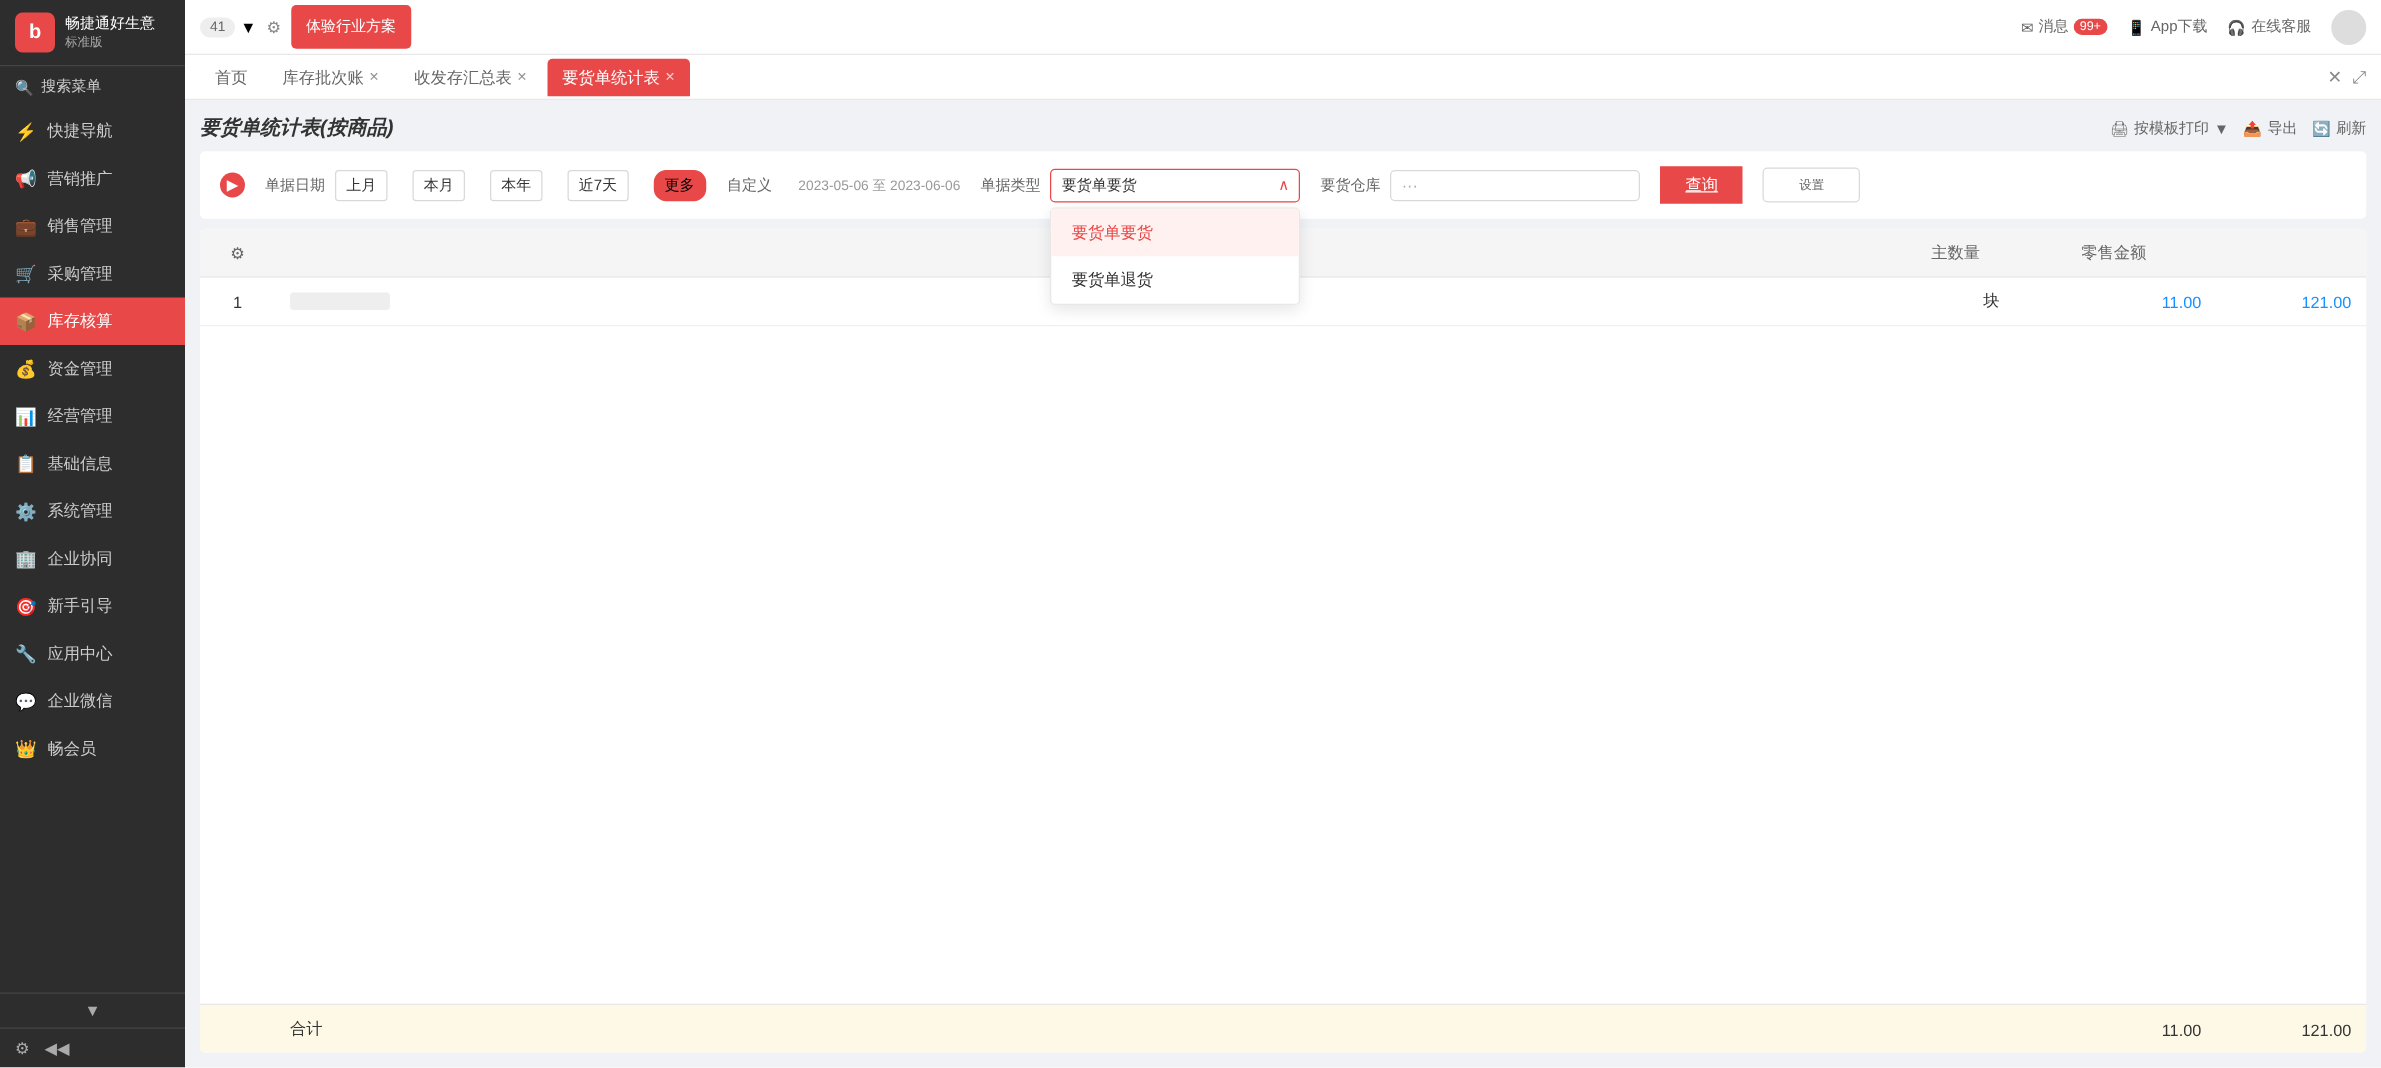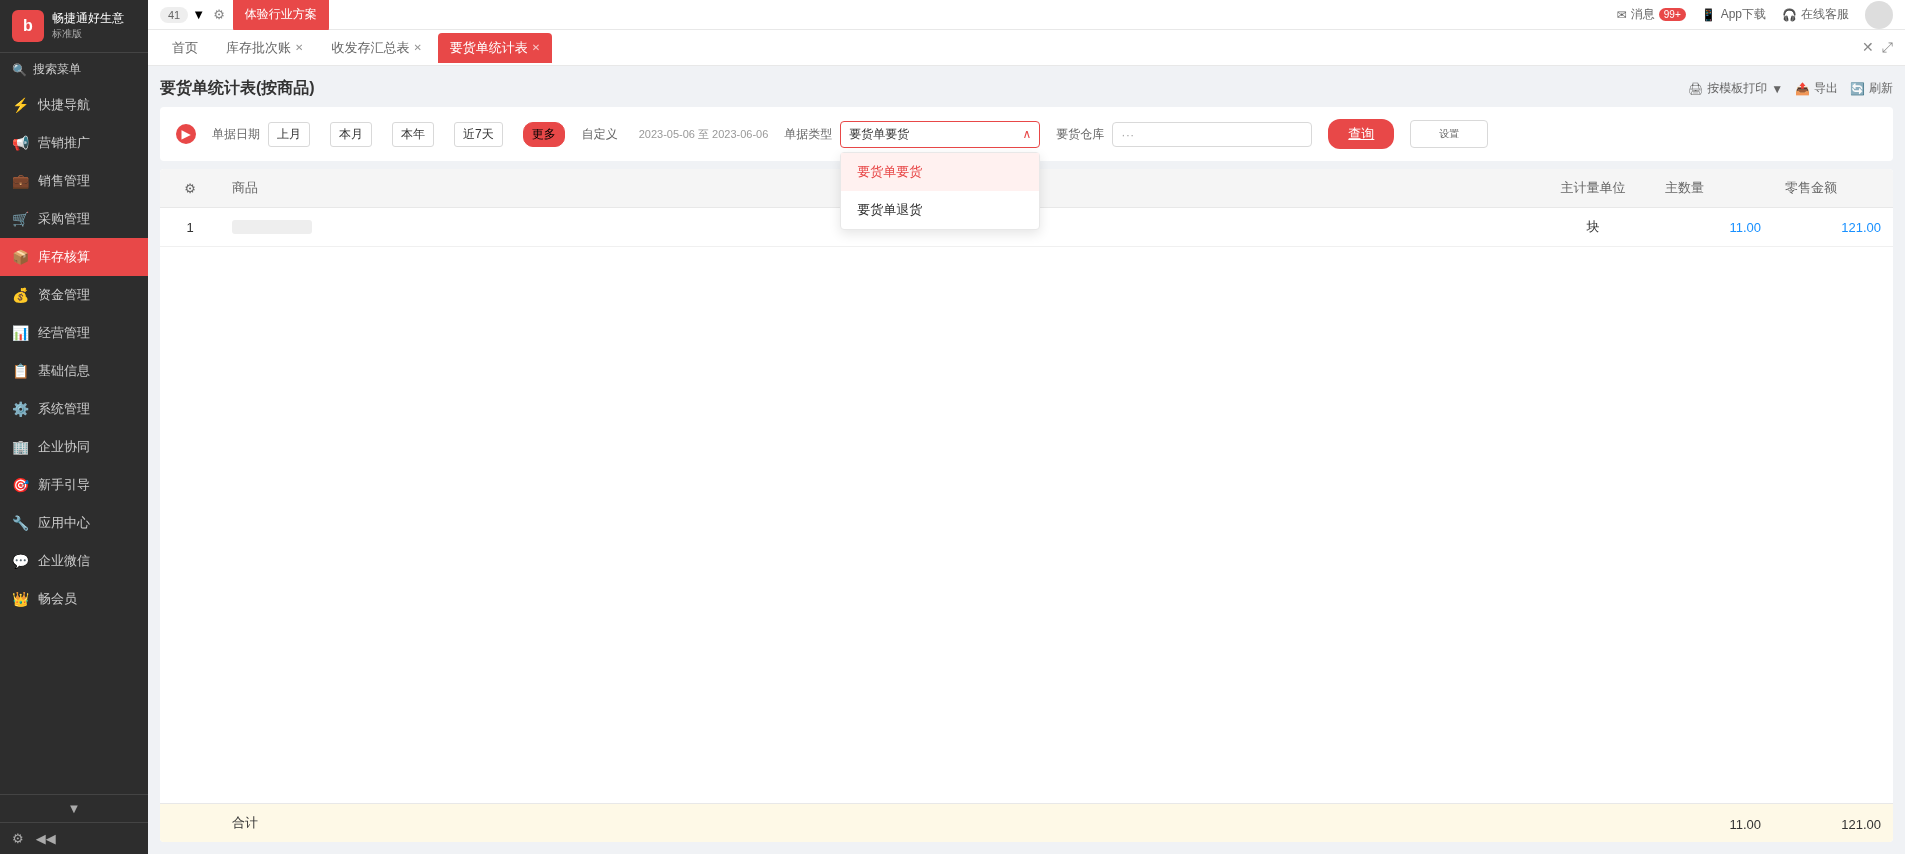--- a/index.html
+++ b/index.html
@@ -18,21 +18,21 @@
     .sidebar-item { display: flex; align-items: center; padding: 10px 12px; cursor: pointer; color: #ccc; font-size: 13px; gap: 8px; }
     .sidebar-item.active { background: #e84848; color: #fff; }
     .sidebar-item-icon { width: 18px; height: 18px; display: flex; align-items: center; justify-content: center; font-size: 14px; flex-shrink: 0; }
     .sidebar-bottom { padding: 8px 12px; display: flex; gap: 12px; border-top: 1px solid #444; }
     .sidebar-bottom-btn { color: #aaa; cursor: pointer; font-size: 13px; }
 
     
     .main { flex: 1; display: flex; flex-direction: column; background: #f0f2f5; overflow: hidden; }
 
     
-    .topbar { height: 30px; background: #fff; display: flex; align-items: center; padding: 0 12px; border-bottom: 1px solid #e8e8e8; flex-shrink: 0; }
+    .topbar { height: 44px; background: #fff; display: flex; align-items: center; padding: 0 12px; border-bottom: 1px solid #e8e8e8; flex-shrink: 0; }
     .topbar-tabs-area { display: flex; align-items: center; gap: 4px; flex: 1; }
     .topbar-version { background: #eee; color: #666; border-radius: 10px; padding: 2px 8px; font-size: 11px; }
     .topbar-dropdown { display: flex; align-items: center; gap: 4px; cursor: pointer; }
     .topbar-settings { color: #888; cursor: pointer; padding: 4px; }
     .topbar-promo { background: #e84848; color: white; border: none; border-radius: 4px; padding: 9px 12px; cursor: pointer; font-size: 12px; }
     .topbar-right { display: flex; align-items: center; gap: 16px; margin-left: auto; }
     .topbar-badge { display: flex; align-items: center; gap: 4px; font-size: 12px; color: #666; cursor: pointer; }
     .badge-count { background: #e84848; color: white; border-radius: 10px; padding: 1px 5px; font-size: 10px; }
     .topbar-avatar { width: 28px; height: 28px; background: #ddd; border-radius: 50%; }
 
@@ -40,40 +40,40 @@
     .navtabs { height: 36px; background: #fff; display: flex; align-items: center; padding: 0 12px; border-bottom: 1px solid #e8e8e8; gap: 4px; flex-shrink: 0; }
     .navtab { display: flex; align-items: center; gap: 4px; padding: 6px 12px; cursor: pointer; font-size: 13px; color: #666; border-radius: 4px 4px 0 0; }
     .navtab.active { background: #e84848; color: white; }
     .navtab-close { font-size: 10px; cursor: pointer; opacity: 0.7; }
     .navtabs-actions { margin-left: auto; display: flex; gap: 8px; }
     .navtab-action-btn { color: #888; cursor: pointer; font-size: 14px; }
 
     
     .content { flex: 1; overflow: hidden; display: flex; flex-direction: column; padding: 12px; gap: 8px; }
     .page-header { display: flex; align-items: center; justify-content: space-between; }
-    .page-title { font-size: 16px; font-weight: bold; color: #333; }
+    .page-title { font-size: 16px; font-weight: bold; color: #333; font-style: italic; }
     .page-actions { display: flex; align-items: center; gap: 12px; }
     .page-action-btn { display: flex; align-items: center; gap: 4px; color: #666; cursor: pointer; font-size: 12px; }
 
     
     .filter-bar { background: #fff; border-radius: 4px; padding: 12px 16px; display: flex; align-items: center; gap: 16px; flex-wrap: wrap; flex-shrink: 0; position: relative; }
     .filter-expand-btn { width: 20px; height: 20px; background: #e84848; border-radius: 50%; display: flex; align-items: center; justify-content: center; cursor: pointer; color: white; font-size: 12px; flex-shrink: 0; }
     .filter-group { display: flex; align-items: center; gap: 8px; }
     .filter-label { color: #666; font-size: 12px; white-space: nowrap; }
     .filter-date-btns { display: flex; gap: 20px; }
     .filter-date-btn { padding: 3px 8px; border: 1px solid #d9d9d9; border-radius: 3px; cursor: pointer; font-size: 12px; color: #333; background: white; }
     .filter-date-btn.more { background: #e84848; color: #000000; border-color: #e84848; border-radius: 10px; }
     .filter-custom-btn { padding: 3px 8px; font-size: 12px; color: #666; cursor: pointer; border: 1px solid transparent; }
     .filter-date-range { font-size: 11px; color: #999; margin-left: 4px; }
     .filter-select { display: flex; align-items: center; gap: 4px; border: 1px solid #e84848; border-radius: 4px; padding: 4px 8px; min-width: 200px; position: relative; cursor: pointer; background: white; }
     .filter-select-text { flex: 1; font-size: 12px; color: #333; }
     .filter-select-arrow { color: #e84848; font-size: 12px; }
     .filter-warehouse { display: flex; align-items: center; gap: 4px; min-width: 200px; border: 1px solid #d9d9d9; border-radius: 4px; padding: 4px 8px; cursor: pointer; }
     .filter-warehouse-more { color: #aaa; cursor: pointer; }
-    .query-btn { background: #e84848; color: white; border: none; border-radius: 12px; padding: 6px 20px; cursor: pointer; font-size: 13px; text-decoration: underline; }
+    .query-btn { background: #e84848; color: white; border: none; border-radius: 0; padding: 6px 20px; cursor: pointer; font-size: 13px; text-decoration: underline; }
     .setting-btn { background: white; color: #666; border: 1px solid #d9d9d9; border-radius: 4px; padding: 6px 28px; cursor: pointer; font-size: 10px; }
 
     
     .dropdown-menu { position: absolute; top: calc(100% + 4px); left: 0; background: white; border: 1px solid #e8e8e8; border-radius: 4px; box-shadow: 0 4px 12px rgba(0,0,0,0.1); z-index: 100; min-width: 200px; }
     .dropdown-item { padding: 10px 16px; cursor: pointer; font-size: 13px; color: #333; }
     .dropdown-item.selected { background: #fff1f0; color: #e84848; }
 
     
     .table-container { flex: 1; background: #fff; border-radius: 4px; overflow: hidden; display: flex; flex-direction: column; }
     .table-header { display: grid; grid-template-columns: 60px 1fr 120px 120px 120px; background: #f5f5f5; border-bottom: 1px solid #e8e8e8; }
@@ -297,23 +297,20 @@
 
       <button class="query-btn">查询</button>
       <button class="setting-btn">设置</button>
     </div>
 
     <div class="table-container">
       <div class="table-header">
         <div class="th center">
           <span>⚙</span>
         </div>
-        <div class="th">
-          <span>商品</span>
-        </div>
         <div class="th center">
           <span>主计量单位</span>
         </div>
         <div class="th right">
           <span>主数量</span>
         </div>
         <div class="th right">
           <span>零售金额</span>
         </div>
       </div>

